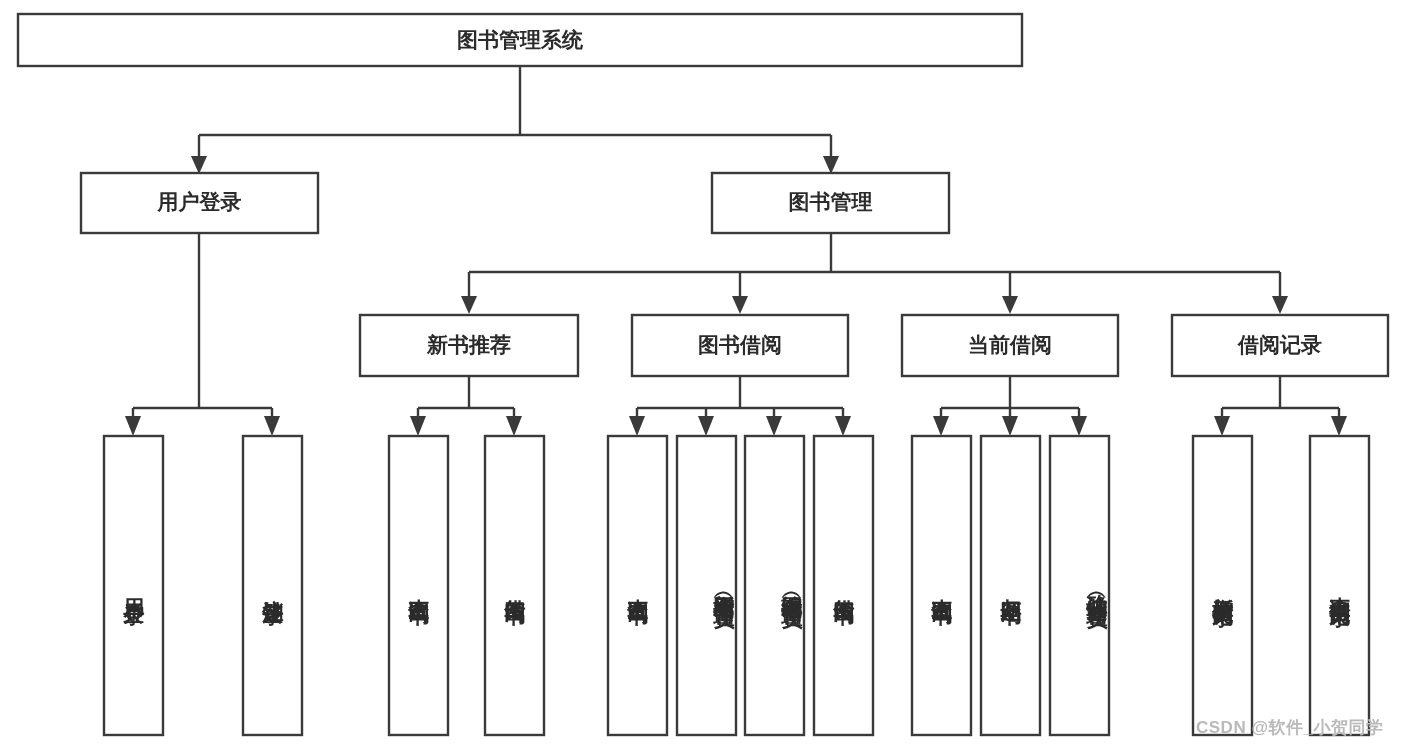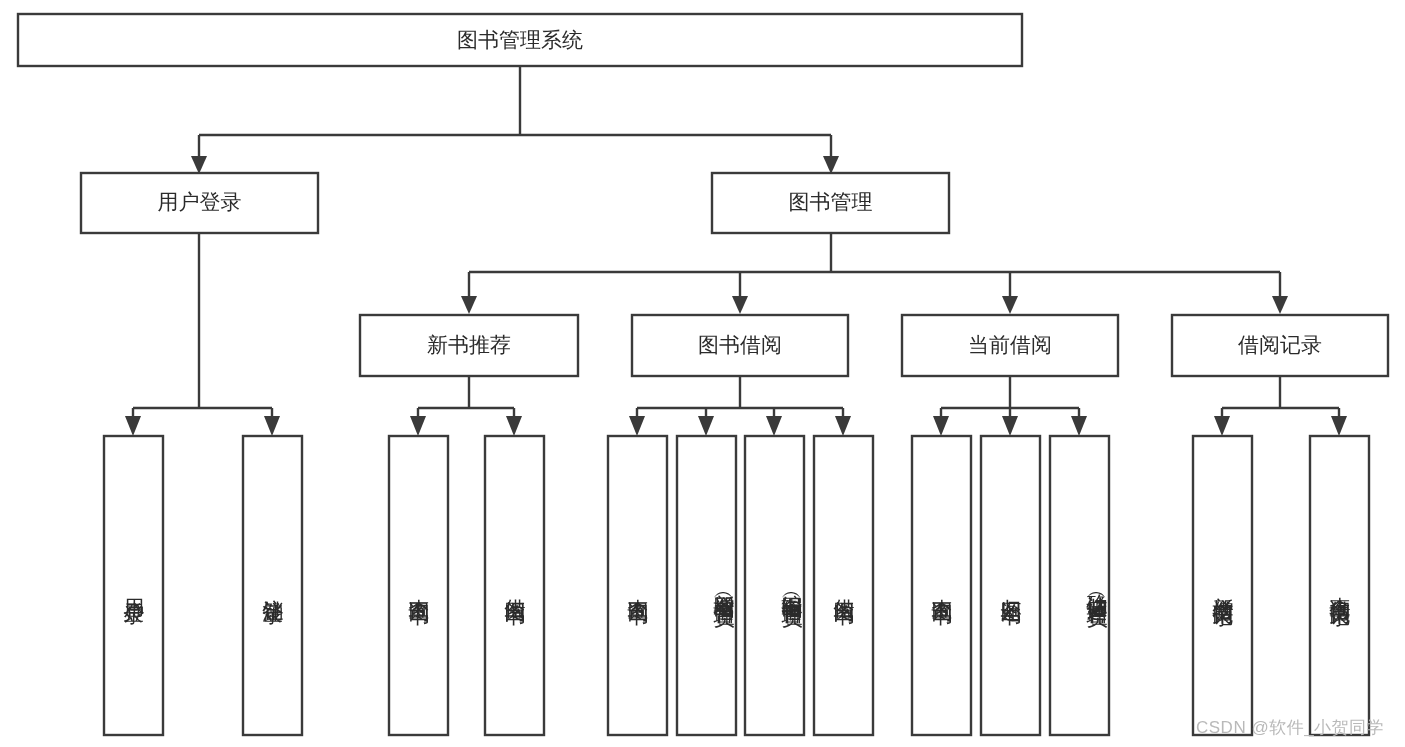--- a/index.html
+++ b/index.html
@@ -11,20 +11,21 @@
     width: 1405px;
     height: 747px;
     font-family: "Liberation Sans", "DejaVu Sans", sans-serif;
     overflow: hidden;
     position: relative;
   }
   #diagram-root {
     position: relative;
     width: 1405px;
     height: 547px;
+    font-weight: bold;
   }
   svg.flow {
     position: absolute;
     left: 0;
     top: 0;
     width: 1405px;
     height: 747px;
   }
   .node-box {
     fill: #ffffff;

